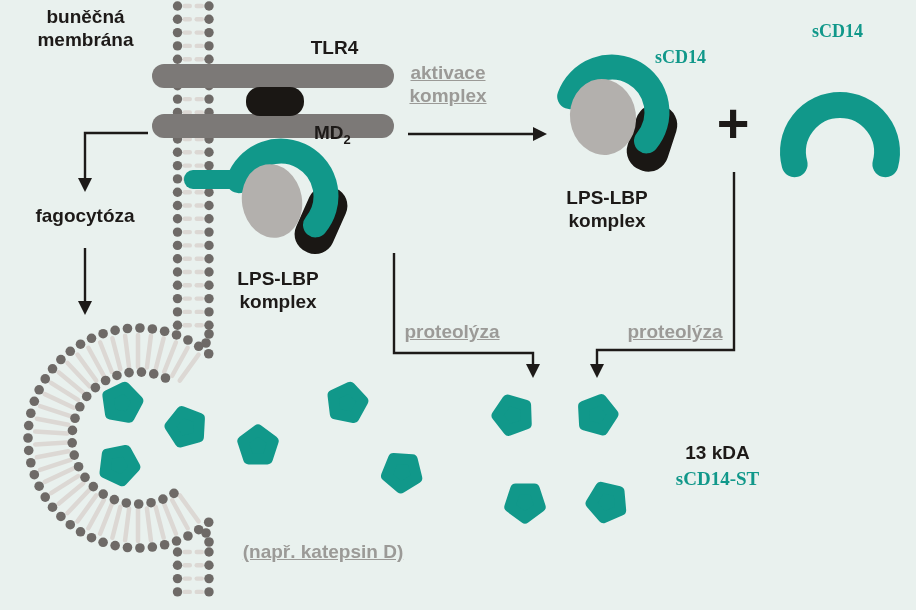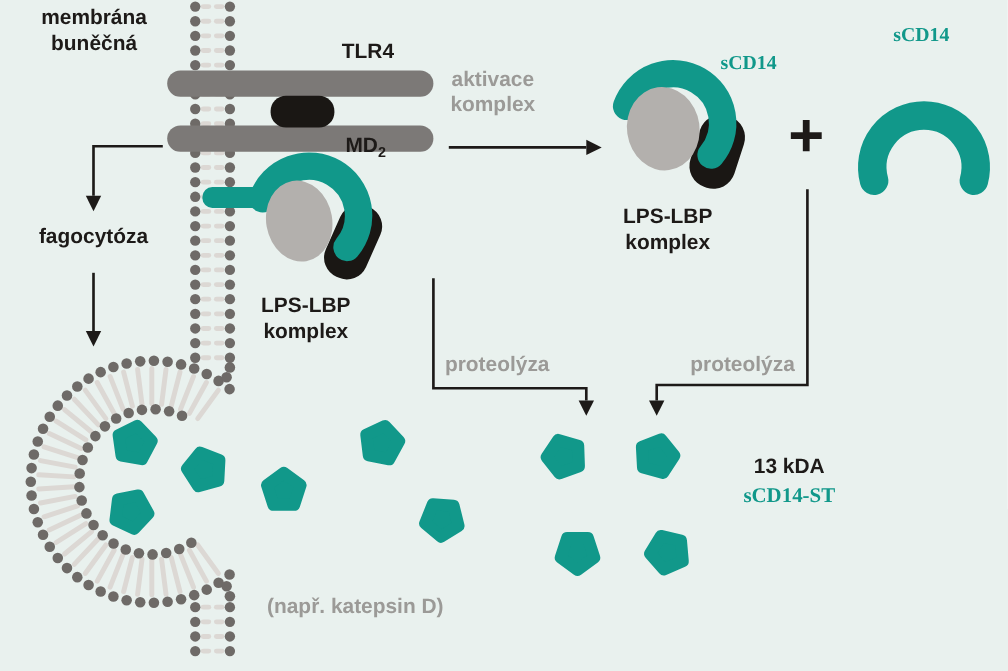--- a/index.html
+++ b/index.html
@@ -2,21 +2,21 @@
 <html style="--bg: #e9f1ee; --teal: #11988a; --ink: #1d1a18; --gray: #9b9a97;"><head>
 <meta charset="utf-8">
 <style>
   html,body{margin:0;padding:0;}
   body{font-family:"Liberation Sans", sans-serif; background:#fff;}
   .stage{position:relative; width:916px; height:610px; background:var(--bg,#e9f1ee); overflow:hidden;}
   .stage svg{position:absolute; left:0; top:0;}
   .lbl{position:absolute; font-weight:bold; font-size:19px; line-height:23px; text-align:center; white-space:nowrap;}
   .ink{color:var(--ink,#1d1a18);}
   .teal{color:var(--teal,#11988a);font-family:Liberation Serif, serif;}
-  .gray{color:var(--gray,#9b9a97);}
+  .gray{color:var(--gray,#9b9a97);text-decoration:underline;}
   .small{font-size:18px; line-height:22px;}
   .left{text-align:left;}
   .plus{font-size:56px; line-height:58px;}
   sub{font-size:13px;}
 </style>
 </head>
 <body>
 
 <div class="stage">
 
@@ -284,22 +284,22 @@
         <path d="M0,-16 L15.2,-4.9 L9.4,12.9 L-9.4,12.9 L-15.2,-4.9 Z" fill="#11988a" stroke="#11988a" stroke-width="11" stroke-linejoin="round" transform="translate(347,403) rotate(155)"></path>
         <path d="M0,-16 L15.2,-4.9 L9.4,12.9 L-9.4,12.9 L-15.2,-4.9 Z" fill="#11988a" stroke="#11988a" stroke-width="11" stroke-linejoin="round" transform="translate(402,472) rotate(40)"></path>
         <path d="M0,-16 L15.2,-4.9 L9.4,12.9 L-9.4,12.9 L-15.2,-4.9 Z" fill="#11988a" stroke="#11988a" stroke-width="11" stroke-linejoin="round" transform="translate(513,415) rotate(-20)"></path>
         <path d="M0,-16 L15.2,-4.9 L9.4,12.9 L-9.4,12.9 L-15.2,-4.9 Z" fill="#11988a" stroke="#11988a" stroke-width="11" stroke-linejoin="round" transform="translate(597,415) rotate(15)"></path>
         <path d="M0,-16 L15.2,-4.9 L9.4,12.9 L-9.4,12.9 L-15.2,-4.9 Z" fill="#11988a" stroke="#11988a" stroke-width="11" stroke-linejoin="round" transform="translate(525,502) rotate(180)"></path>
         <path d="M0,-16 L15.2,-4.9 L9.4,12.9 L-9.4,12.9 L-15.2,-4.9 Z" fill="#11988a" stroke="#11988a" stroke-width="11" stroke-linejoin="round" transform="translate(607,502) rotate(-95)"></path>
       </g>
   </svg>
 
   <div class="lbl ink" style="left:8px; top:5px; width:155px;">
+    <div>buněčná</div>
     <div>membrána</div>
-    <div>buněčná</div>
   </div>
 
   <div class="lbl ink" style="left:292px; top:36px; width:85px;">TLR4</div>
 
   <div class="lbl ink left" style="left:314px; top:89px; width:60px;margin-top:32px;"><span>MD</span><sub>2</sub></div>
 
   <div class="lbl gray" style="left:387px; top:61px; width:122px;">
     <div>aktivace</div>
     <div>komplex</div>
   </div>
@@ -320,21 +320,21 @@
   </div>
 
   <div class="lbl ink" style="left:546px; top:186px; width:122px;">
     <div>LPS-LBP</div>
     <div>komplex</div>
   </div>
 
   <div class="lbl gray" style="left:394px; top:320px; width:116px;">proteolýza</div>
   <div class="lbl gray" style="left:617px; top:320px; width:116px;">proteolýza</div>
 
-  <div class="lbl" style="left:640px; top:412px; width:155px; line-height:26px;">
+  <div class="lbl" style="left:640px; top:440px; width:155px; line-height:26px;">
     <div class="ink">13 kDA</div>
     <div class="teal">sCD14-ST</div>
   </div>
 
   <div class="lbl gray" style="left:222px; top:540px; width:202px;">
     <div>(např. katepsin D)</div>
   </div>
 
 </div>
 

